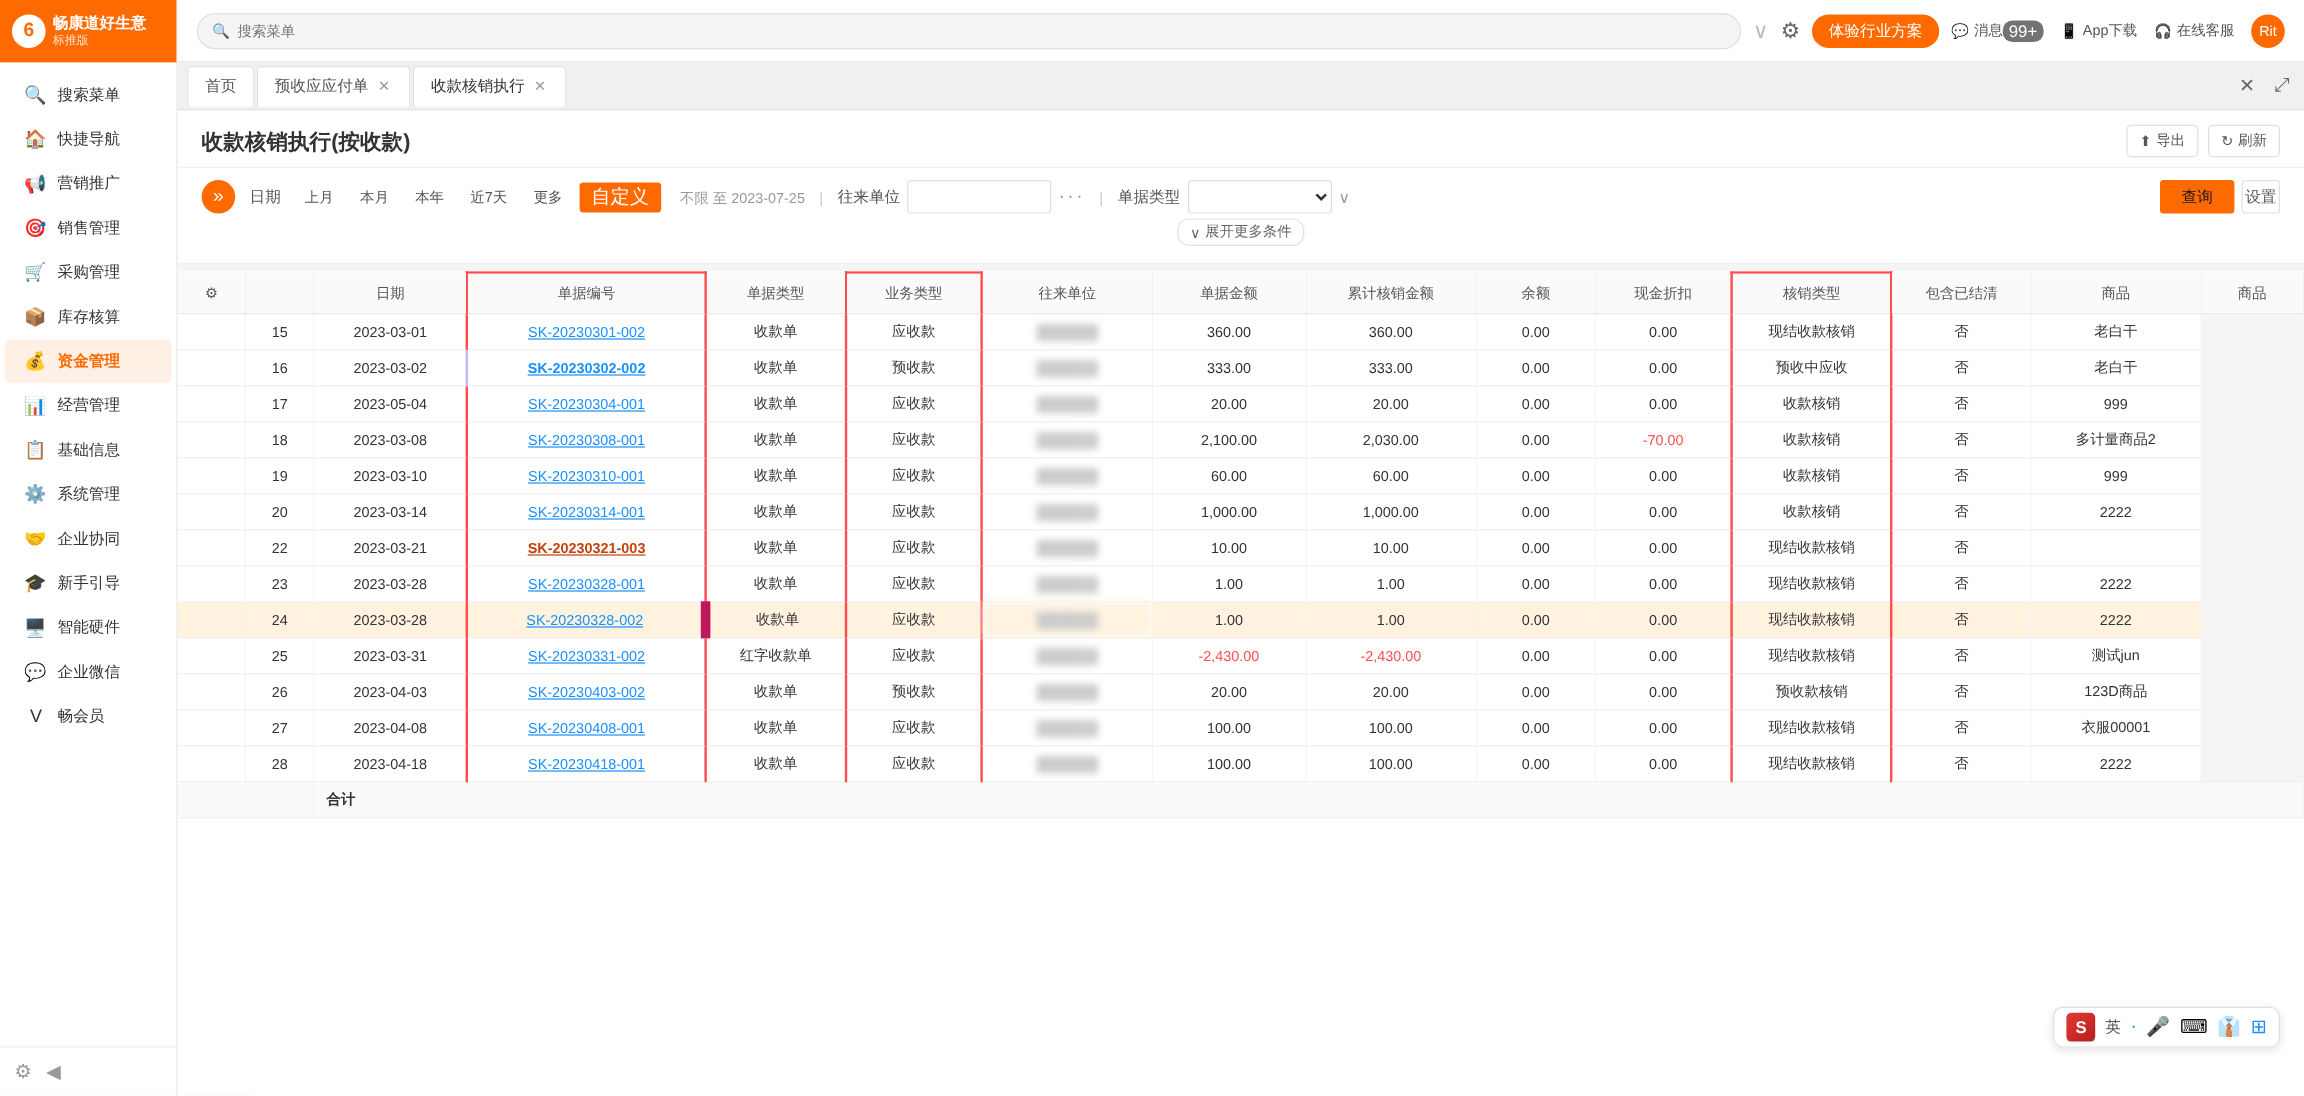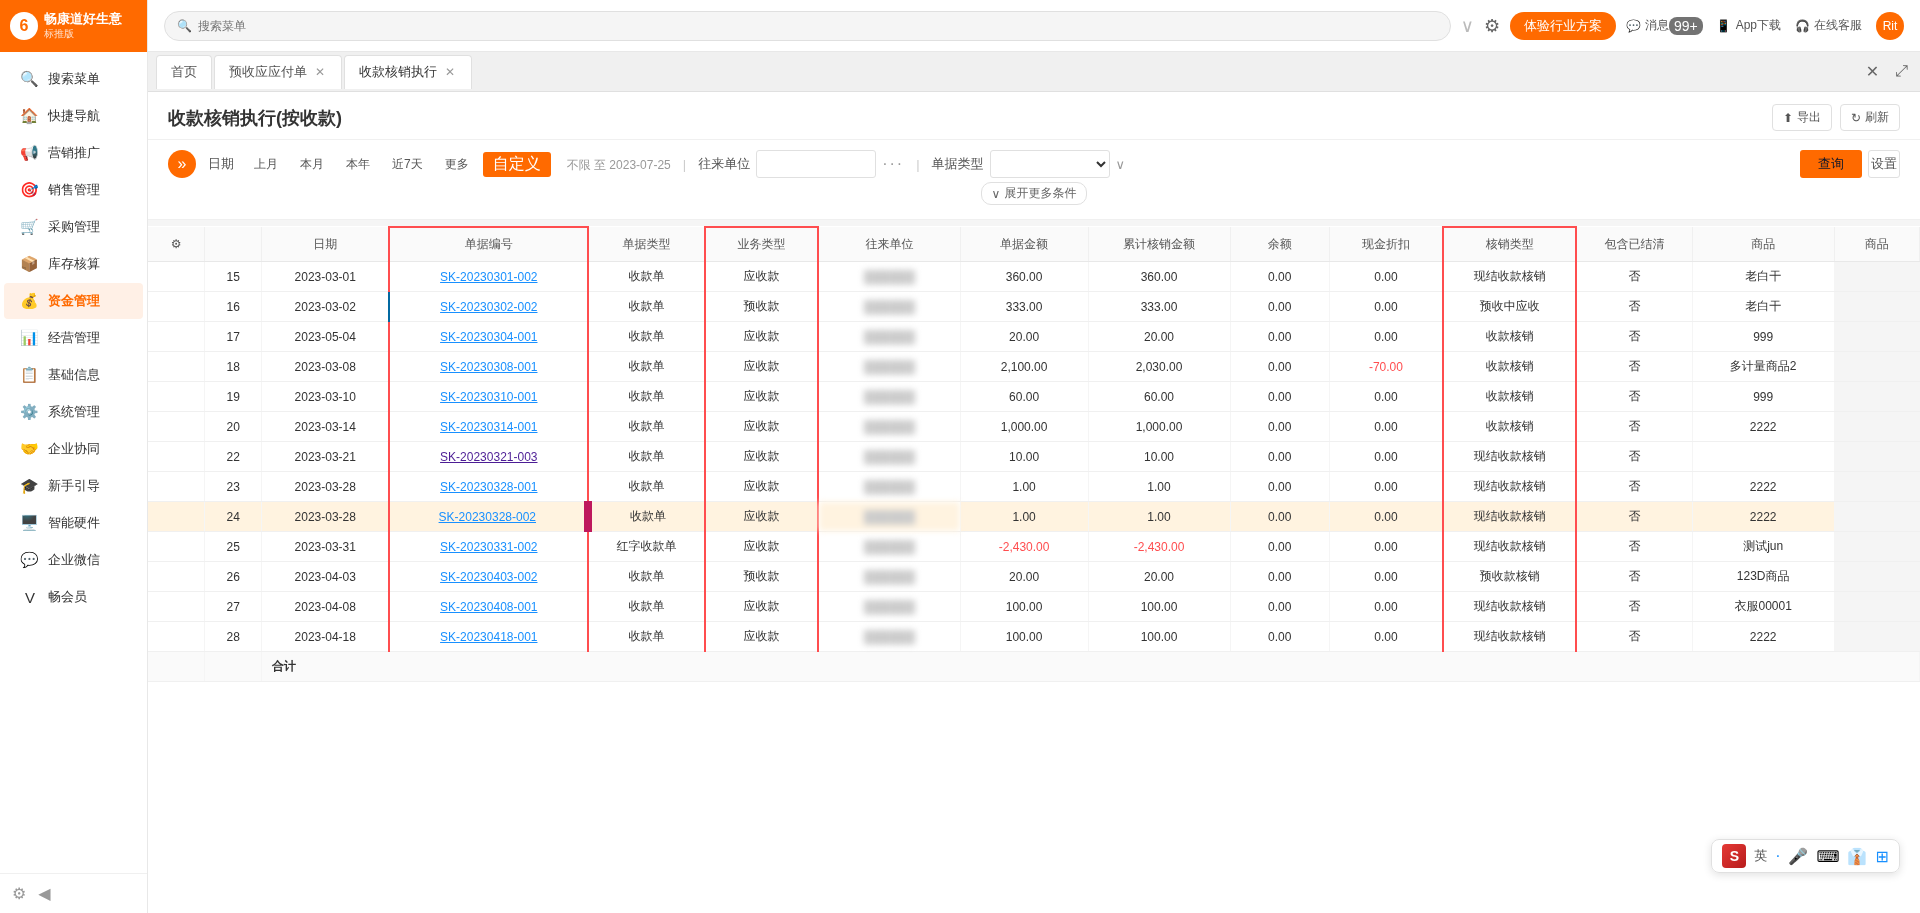--- a/index.html
+++ b/index.html
@@ -542,21 +542,21 @@
               <td>0.00</td>
               <td style="border-left:2px solid #ff4d4f;border-right:2px solid #ff4d4f;">现结收款核销</td>
               <td>否</td>
               <td>老白干</td>
               <td style="background: rgb(245, 245, 245); width: 40px;"></td>
             </tr>
             <tr>
               <td></td>
               <td>16</td>
               <td>2023-03-02</td>
-              <td style="border-left:2px solid #0369a1;border-right:2px solid #ff4d4f;"><a href="#" style="color: rgb(24, 144, 255);">SK-20230302-002</a></td>
+              <td style="border-left:2px solid #c4b5fd;border-right:2px solid #ff4d4f;font-weight:bold;"><a href="#" style="color: rgb(24, 144, 255);">SK-20230302-002</a></td>
               <td>收款单</td>
               <td style="border-left:2px solid #ff4d4f;border-right:2px solid #ff4d4f;">预收款</td>
               <td style="filter: blur(3px); color: rgb(204, 204, 204); user-select: none;">██████</td>
               <td>333.00</td>
               <td>333.00</td>
               <td>0.00</td>
               <td>0.00</td>
               <td style="border-left:2px solid #ff4d4f;border-right:2px solid #ff4d4f;">预收中应收</td>
               <td>否</td>
               <td>老白干</td>
@@ -627,21 +627,21 @@
               <td>0.00</td>
               <td style="border-left:2px solid #ff4d4f;border-right:2px solid #ff4d4f;">收款核销</td>
               <td>否</td>
               <td>2222</td>
               <td style="background: rgb(245, 245, 245); width: 40px;"></td>
             </tr>
             <tr>
               <td></td>
               <td>22</td>
               <td>2023-03-21</td>
-              <td style="border-left:2px solid #ff4d4f;border-right:2px solid #ff4d4f;"><a href="#" style="color: #4c1d95;">SK-20230321-003</a></td>
+              <td style="border-left:2px solid #ff4d4f;border-right:2px solid #ff4d4f;"><a href="#" style="color: #c2410c; font-weight: bold;">SK-20230321-003</a></td>
               <td>收款单</td>
               <td style="border-left:2px solid #ff4d4f;border-right:2px solid #ff4d4f;">应收款</td>
               <td style="filter: blur(3px); color: rgb(204, 204, 204); user-select: none;">██████</td>
               <td>10.00</td>
               <td>10.00</td>
               <td>0.00</td>
               <td>0.00</td>
               <td style="border-left:2px solid #ff4d4f;border-right:2px solid #ff4d4f;">现结收款核销</td>
               <td>否</td>
               <td></td>

